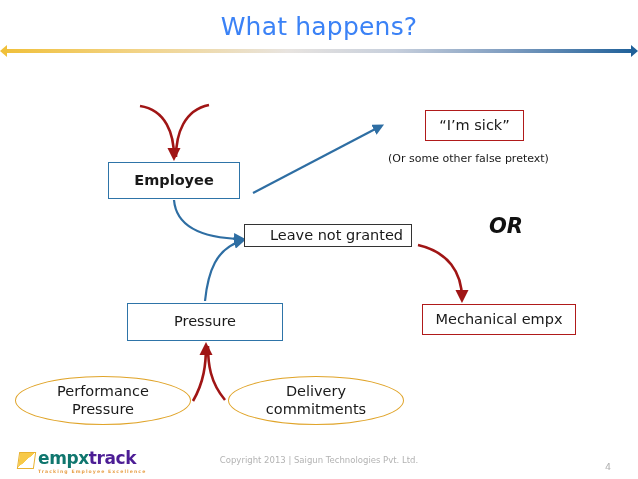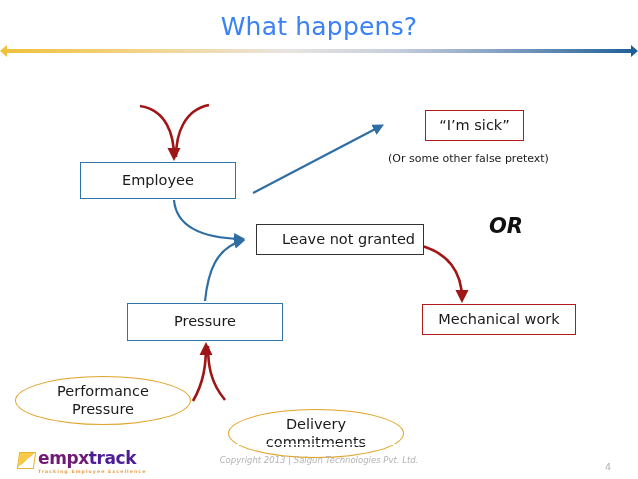--- a/index.html
+++ b/index.html
@@ -79,23 +79,23 @@
     border: 1.8px solid #b01a1a;
     margin-left: 39px;
   }
   .rect-dark {
     border: 1.8px solid #333333;
   }
 
   
   #node-important-project { left: 12px;  top: 77px;  width: 131px; height: 49px; }
   #node-personal-issues   { left: 205px; top: 75px;  width: 131px; height: 49px; }
-  #node-employee          { left: 80px;  top: 162px; width: 156px; height: 37px; }
+  #node-employee          { left: 108px;  top: 162px; width: 132px; height: 37px; font-weight: bold; }
   #node-im-sick           { left: 386px; top: 110px; width: 99px;  height: 31px; }
-  #node-leave-not-granted { left: 256px; top: 224px; width: 168px; height: 31px; padding-left: 17px; }
+  #node-leave-not-granted { left: 244px; top: 224px; width: 168px; height: 23px; padding-left: 17px; }
   #node-manager           { left: 127px; top: 303px; width: 156px; height: 38px; }
   #node-mechanical-work   { left: 383px; top: 304px; width: 154px; height: 31px; }
   #node-performance-pressure { left: 15px;  top: 376px; width: 176px; height: 49px; }
   #node-delivery-commitments { left: 228px; top: 376px; width: 176px; height: 49px; }
 
   
   .caption {
     position: absolute;
     color: #1a1a1a;
     font-size: 11px;
@@ -148,39 +148,38 @@
     border: 1px solid #e8b231;
     transform: skewX(-8deg);
   }
   #logo-text-wrap { display: flex; flex-direction: column; }
   #logo-words {
     font-size: 17px;
     font-weight: bold;
     letter-spacing: -0.4px;
     line-height: 1;
   }
-  #logo-empx  { color: #701a75; }
+  #logo-empx  { color: #0f766e; }
   #logo-track { color: #4c1d95; }
   #logo-tagline {
     font-size: 4.6px;
     color: #e8a14a;
     letter-spacing: 1.1px;
     margin-top: 2px;
     font-weight: bold;
   }
   #copyright {
     position: absolute;
     left: 0;
     top: 455px;
     width: 638px;
     text-align: center;
     font-size: 8.5px;
     line-height: 1.35;
     color: #b3b3b3;
-    font-style: italic;
   }
   #page-number {
     position: absolute;
     right: 27px;
     top: 461px;
     font-size: 9.5px;
     color: #b0b0b0;
   }
 </style>
 </head>
@@ -223,26 +222,26 @@
 
 
   <div class="node rect" id="node-employee">Employee</div>
 
   <div class="node rect-red" id="node-im-sick">“I’m sick”</div>
 
   <div class="node rect-dark" id="node-leave-not-granted">Leave not granted</div>
 
   <div class="node rect" id="node-manager">Pressure</div>
 
-  <div class="node rect-red" id="node-mechanical-work">Mechanical work</div>
+  <div class="node rect-red" id="node-mechanical-work">Mechanical empx</div>
 
   <div class="node ellipse" id="node-performance-pressure" style="white-space: pre-line;">Performance
 Pressure</div>
 
-  <div class="node ellipse" id="node-delivery-commitments" style="white-space: pre-line; margin-top: 33px;">Delivery
+  <div class="node ellipse" id="node-delivery-commitments" style="white-space: pre-line;">Delivery
 commitments</div>
 
   <div class="caption" id="caption-false-pretext">(Or some other false pretext)</div>
 
   <div id="label-or">OR</div>
 
 
   <div id="footer-rule"></div>
 
   <div id="logo">

